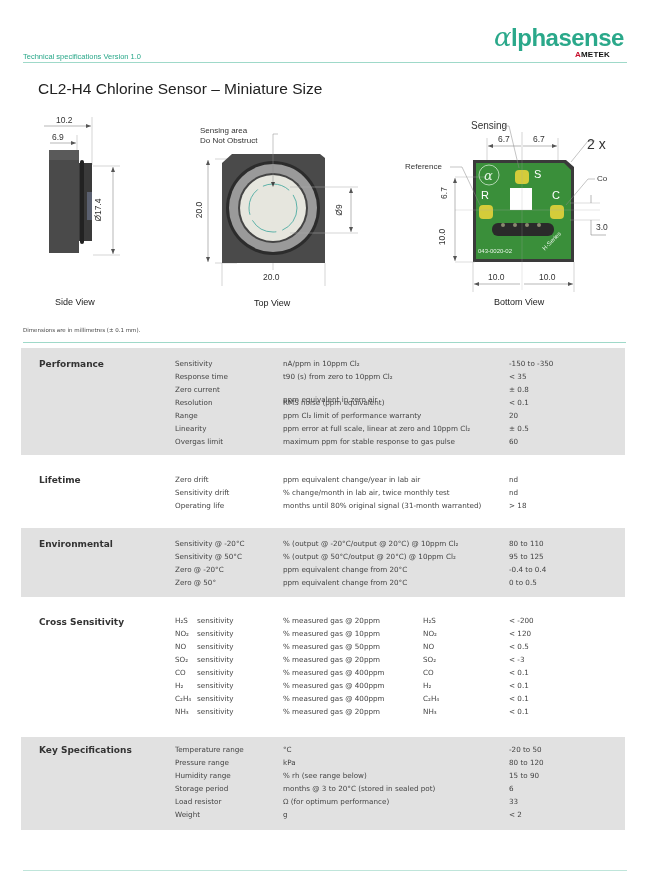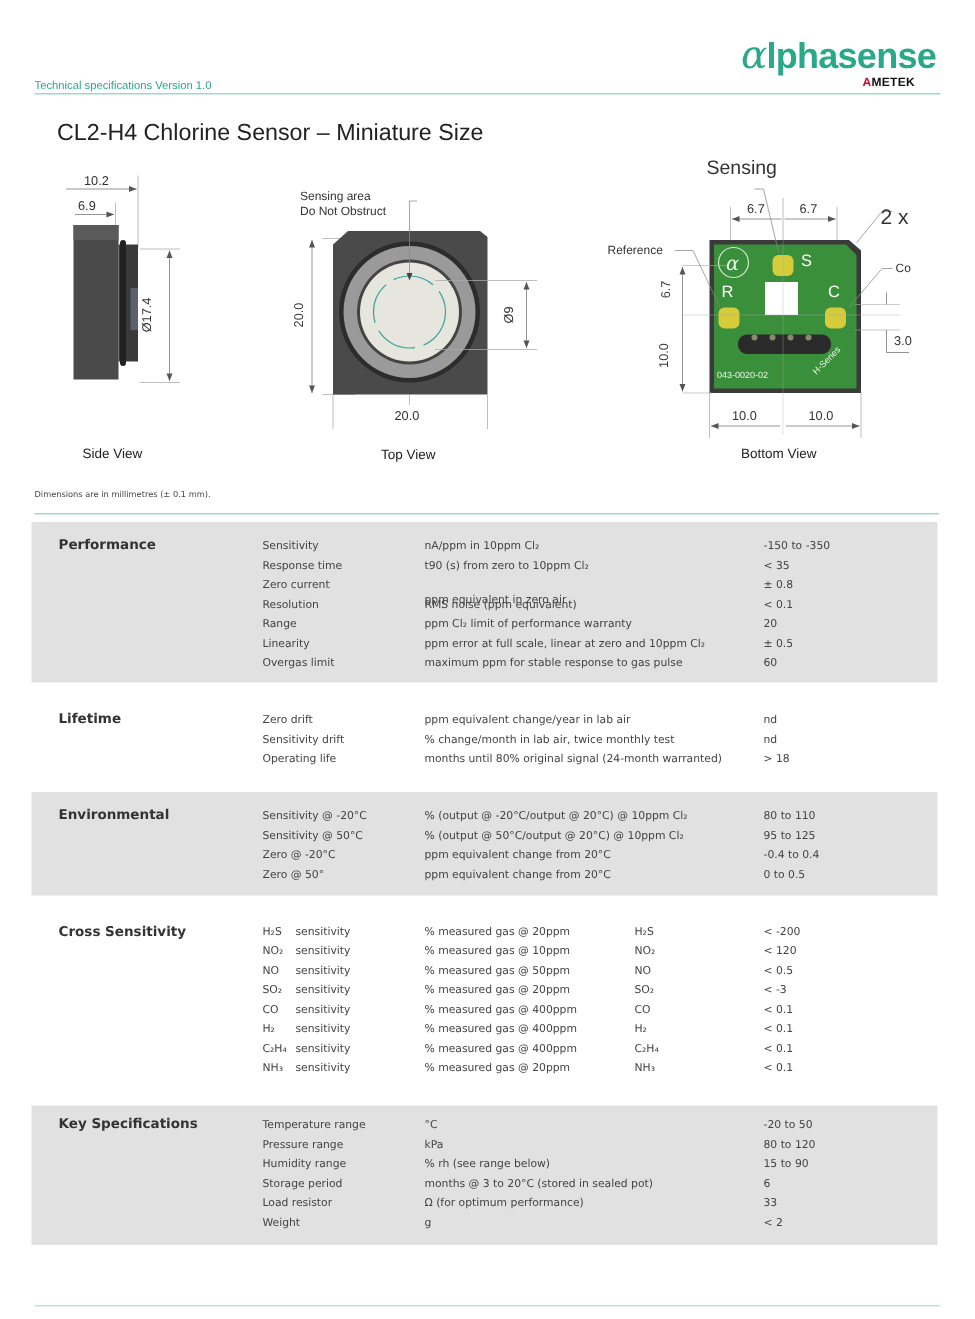--- a/index.html
+++ b/index.html
@@ -148,21 +148,21 @@
 <div>
   <div class="dim" style="left:200px;top:126px;font-size:8px">Sensing area</div>
   <div class="dim" style="left:200px;top:136px;font-size:8px">Do Not Obstruct</div>
   <div class="dimv" style="left:191px;top:205px">20.0</div>
   <div class="dim" style="left:263px;top:272px">20.0</div>
   <div class="dimv" style="left:333px;top:205px">Ø9</div>
   <div class="view-label" style="left:254px;top:298px">Top View</div>
 </div>
 
 <div>
-  <div class="dim" style="left:471px;top:104px;font-size:13px">Sensing</div>
+  <div class="dim" style="left:471px;top:120px;font-size:10px">Sensing</div>
   <div class="dim" style="left:405px;top:162px;font-size:8px">Reference</div>
   <div class="dim" style="left:587px;top:136px;font-size:14px">2 x</div>
   <div class="dim" style="left:597px;top:174px;font-size:8px">Co</div>
   <div class="dim" style="left:498px;top:134px">6.7</div>
   <div class="dim" style="left:533px;top:134px">6.7</div>
   <div class="dimv" style="left:438px;top:188px">6.7</div>
   <div class="dimv" style="left:434px;top:232px">10.0</div>
   <div class="dim" style="left:488px;top:272px">10.0</div>
   <div class="dim" style="left:539px;top:272px">10.0</div>
   <div class="dim" style="left:596px;top:222px">3.0</div>
@@ -205,21 +205,21 @@
 
 <div class="sec-title" style="top:475px">Lifetime</div>
 <div>
   <div class="row c1" style="top:473px">Zero drift</div>
   <div class="row c2" style="top:473px">ppm equivalent change/year in lab air</div>
   <div class="row c3" style="top:473px">nd</div>
   <div class="row c1" style="top:486px">Sensitivity drift</div>
   <div class="row c2" style="top:486px">% change/month in lab air, twice monthly test</div>
   <div class="row c3" style="top:486px">nd</div>
   <div class="row c1" style="top:499px">Operating life</div>
-  <div class="row c2" style="top:499px">months until 80% original signal (24-month warranted)</div>
+  <div class="row c2" style="top:499px">months until 80% original signal (31-month warranted)</div>
   <div class="row c3" style="top:499px">&gt; 18</div>
 </div>
 
 <div class="band" style="top:528px;height:69px"></div>
 <div class="sec-title" style="top:539px">Environmental</div>
 <div>
   <div class="row c1" style="top:537px">Sensitivity @ -20°C</div>
   <div class="row c2" style="top:537px">% (output @ -20°C/output @ 20°C) @ 10ppm Cl₂</div>
   <div class="row c3" style="top:537px">80 to 110</div>
   <div class="row c1" style="top:550px">Sensitivity @ 50°C</div>

